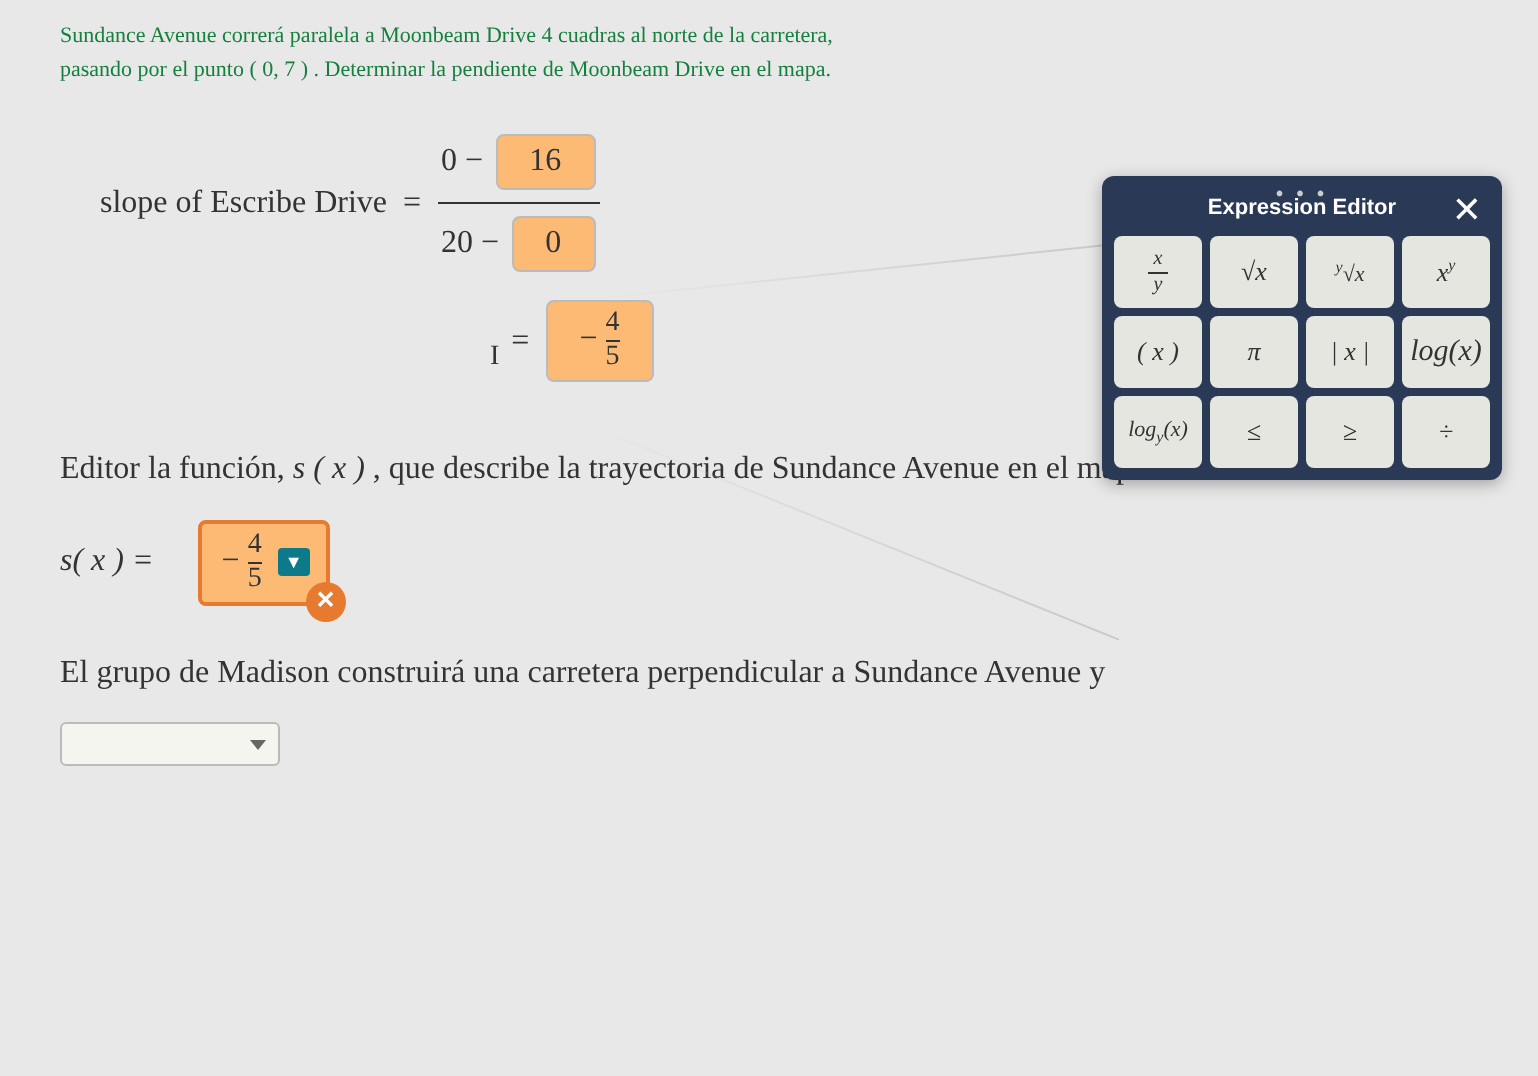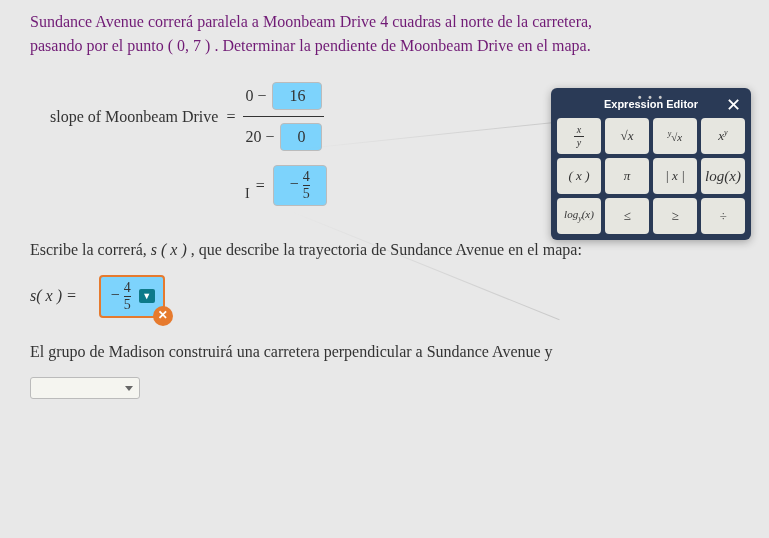--- a/index.html
+++ b/index.html
@@ -7,24 +7,24 @@
     width: 769px;
     height: 538px;
     font-family: Georgia, 'Times New Roman', serif;
     background: #e8e8e8;
     color: #333;
     position: relative;
     overflow: hidden;
     padding: 10px 20px 20px 30px;
   }
   .problem-text {
-    font-size: 16px;
+    font-size: 11px;
     line-height: 1.5;
     margin-bottom: 20px;
-    color: #701a75;
+    color: #15803d;
   }
   .equation-area {
     display: flex;
     align-items: center;
     gap: 8px;
     margin: 15px 0 10px 20px;
     font-size: 16px;
   }
   .fraction-large {
     display: inline-flex;
@@ -38,21 +38,21 @@
     gap: 6px;
     padding: 4px 2px;
   }
   .frac-line {
     width: 100%;
     border-top: 1.5px solid #333;
     margin: 2px 0;
   }
   .input-box {
     display: inline-block;
-    background: #7dd3fc;
+    background: #fdba74;
     border: 1px solid #bbb;
     border-radius: 4px;
     padding: 4px 16px;
     min-width: 40px;
     text-align: center;
     font-family: inherit;
   }
   .input-box.active {
     border: 2px solid #e67a2e;
     position: relative;
@@ -233,21 +233,21 @@
 <body>
 
 <div class="problem-text">
   <span>Sundance Avenue correrá paralela a Moonbeam Drive 4 cuadras al norte de la carretera,</span><br>
   <span>pasando por el punto </span>
   <span>( 0, 7 )</span>
   <span> . Determinar la pendiente de Moonbeam Drive en el mapa.</span>
 </div>
 
 <div class="equation-area">
-  <span>slope of Moonbeam Drive</span>
+  <span>slope of Escribe Drive</span>
   <span>=</span>
   <span class="fraction-large">
     <span class="frac-top">
       <span>0 −</span>
       <span class="input-box">16</span>
     </span>
     <span class="frac-line"></span>
     <span class="frac-bot">
       <span>20 −</span>
       <span class="input-box">0</span>
@@ -266,21 +266,21 @@
       <span>5</span>
     </span>
   </span>
 </div>
 
 <div class="zoom-line1"></div>
 <div class="zoom-line2"></div>
 
 <div class="section2">
   <div>
-    <span>Escribe la correrá, </span><span class="italic">s ( x )</span><span> , que describe la trayectoria de Sundance Avenue en el mapa:</span>
+    <span>Editor la función, </span><span class="italic">s ( x )</span><span> , que describe la trayectoria de Sundance Avenue en el mapa:</span>
   </div>
   <div class="sx-line">
     <span class="italic">s( x ) =</span>
     <span class="input-box active" style="padding:4px 8px 4px 10px;">
       <span>−</span>
       <span class="small-frac">
         <span>4</span>
         <span class="small-frac-line"></span>
         <span>5</span>
       </span>

